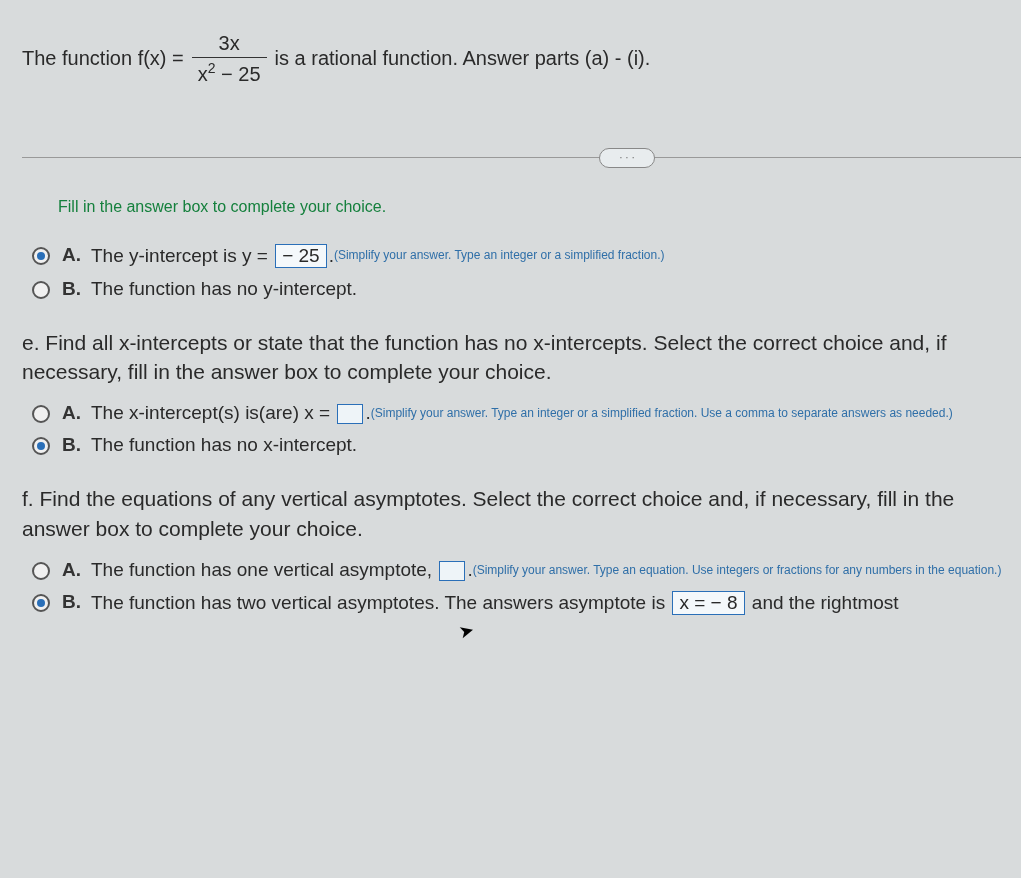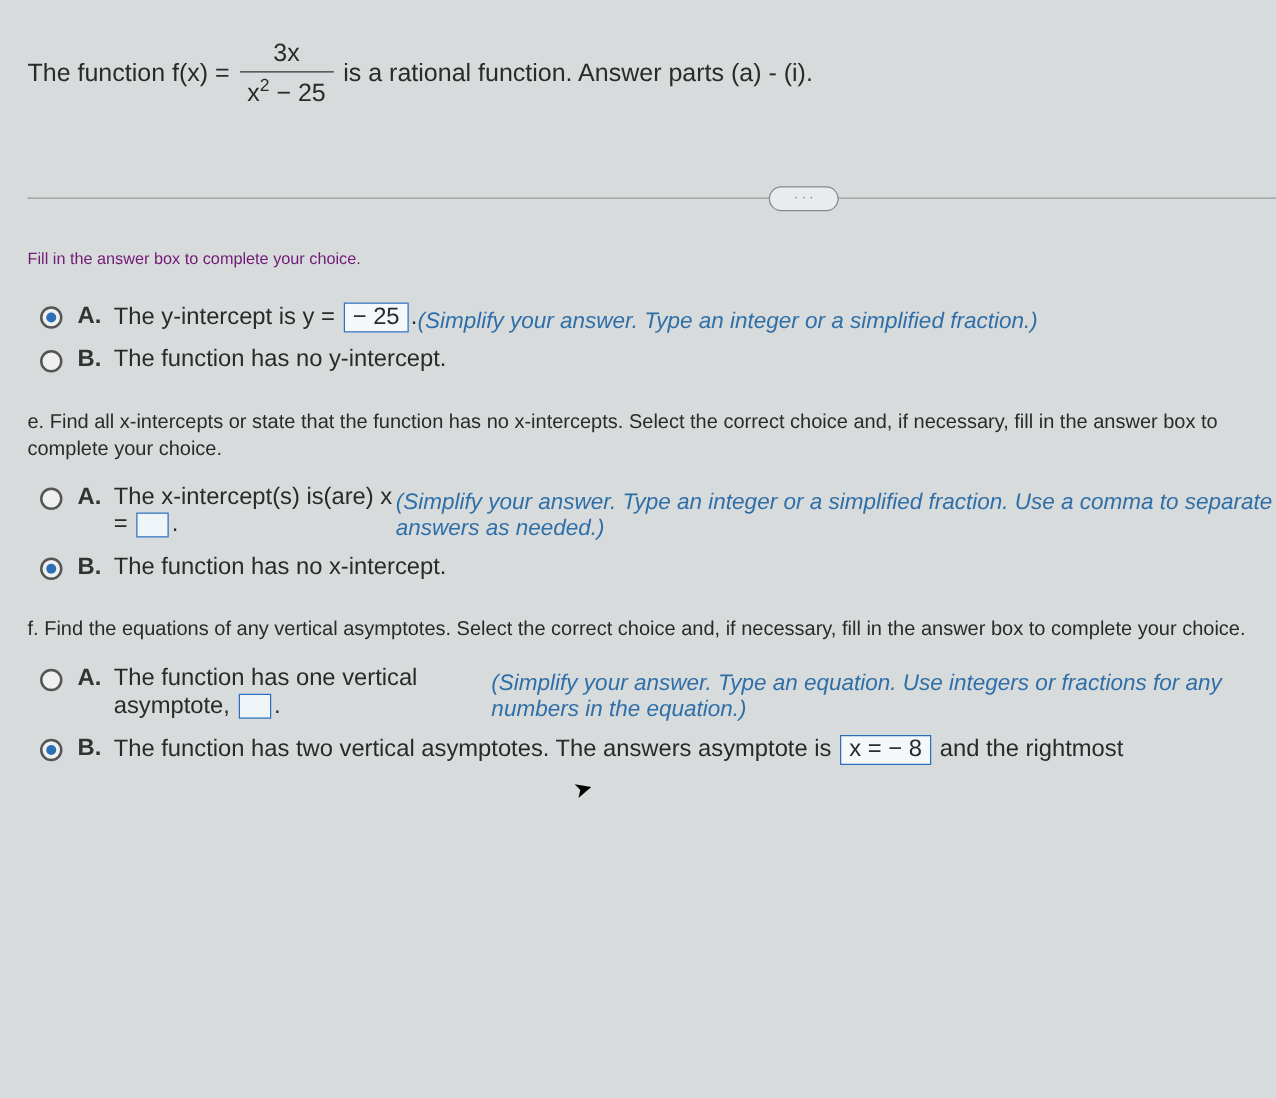--- a/index.html
+++ b/index.html
@@ -9,21 +9,21 @@
     font-family: Arial, Helvetica, sans-serif;
     background: #d8dbdc;
     color: #333;
     width: 1021px;
     height: 878px;
     overflow: hidden;
     position: relative;
   }
   .page {
     background: #d8dbdc;
-    padding: 20px 0 20px 22px;
+    padding: 20px 16px 20px 22px;
     width: 100%;
     height: 100%;
     position: relative;
   }
   .header-row {
     display: flex;
     align-items: center;
     margin-bottom: 50px;
     font-size: 20px;
     color: #2a2a2a;
@@ -50,23 +50,24 @@
     width: 56px; height: 20px;
     border: 1.5px solid #888;
     border-radius: 10px;
     background: #e8ecee;
     display:flex; align-items:center; justify-content:center;
     font-size:10px; color:#666;
     margin-left:-600px; margin-right:350px;
     cursor:pointer;
   }
   .instr {
-    font-size: 13px;
-    color: #701a75;
+    font-size: 16px;
+    color: #15803d;
     margin-bottom: 28px;
+    margin-left: 36px;
   }
   .question-block {
     margin-bottom: 28px;
     font-size: 19px;
   }
   .choice {
     display: flex;
     align-items: flex-start;
     margin: 10px 0 4px 10px;
   }
@@ -97,41 +98,40 @@
   }
   .choice-body {
     display:flex;
     flex-direction:row;
   }
   .choice-text {
     color:#2a2a2a;
   }
   .hint {
     color:#2f6fa8;
-    font-size:18px;
+    font-size:12px;
     margin-top:4px;
-    font-style:italic;
   }
   .answer-box {
     display:inline-block;
     border:1.5px solid #2a6fb8;
     padding:0 6px;
     min-width:30px;
     text-align:center;
     background:#f4f8fb;
     margin:0 2px;
   }
   .answer-box.empty {
     background:#eef4f8;
     min-width:26px;
     height:20px;
     vertical-align:middle;
   }
   .stem {
-    font-size:16px;
+    font-size:21px;
     color:#2a2a2a;
     margin: 8px 0 16px 0;
     line-height:1.4;
   }
   .cursor-arrow {
     position:absolute;
     left:459px; top:620px;
     font-size:18px;
     color:#000;
     pointer-events:none;

